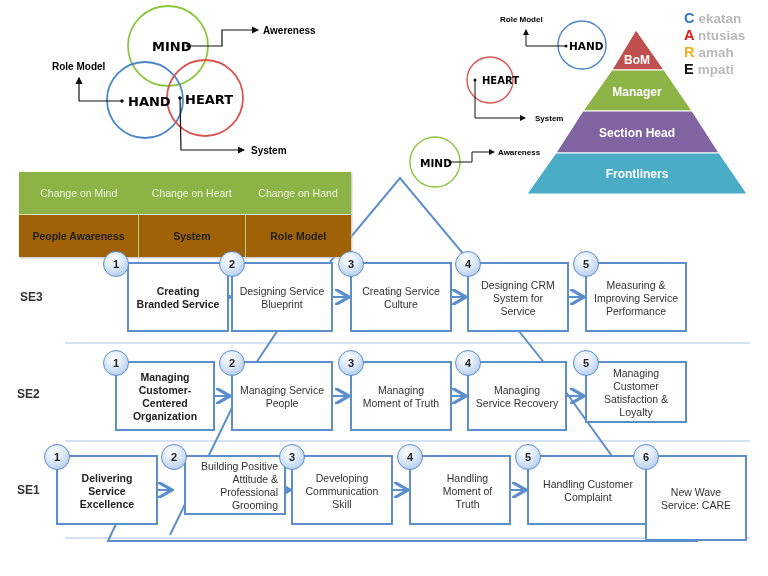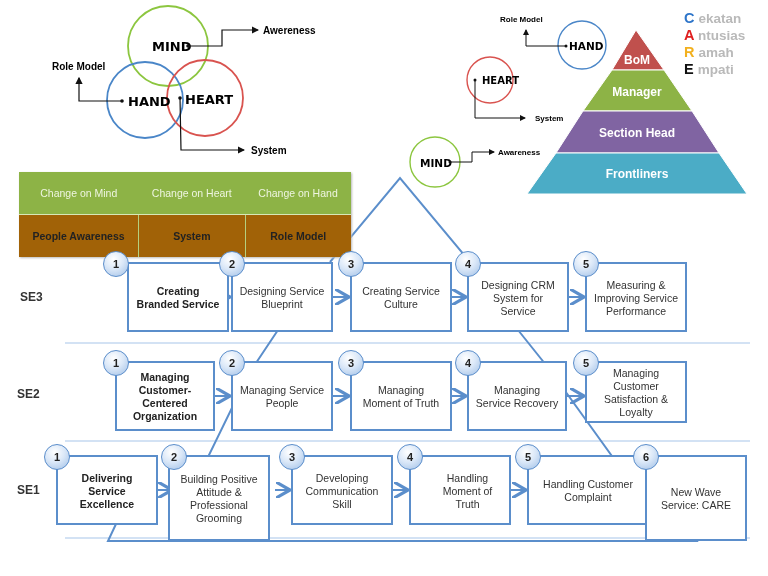--- a/index.html
+++ b/index.html
@@ -179,21 +179,21 @@
 <div class="badge" style="left:455px;top:350px;">4</div>
 <div class="box" style="left:585px;top:361px;width:102px;height:62px;">
     <span>Managing Customer Satisfaction &amp; Loyalty</span>
   </div>
 <div class="badge" style="left:573px;top:350px;">5</div>
 
 <div class="box bold" style="left:56px;top:455px;width:102px;height:70px;">
     <span>Delivering Service Excellence</span>
   </div>
 <div class="badge" style="left:44px;top:444px;">1</div>
-<div class="box" style="left:168px;top:455px;width:102px;height:86px;">
+<div class="box" style="left:184px;top:455px;width:102px;height:60px;text-align:right;">
     <span>Building Positive Attitude &amp; Professional Grooming</span>
   </div>
 <div class="badge" style="left:161px;top:444px;">2</div>
 <div class="box" style="left:291px;top:455px;width:102px;height:70px;">
     <span>Developing Communication Skill</span>
   </div>
 <div class="badge" style="left:279px;top:444px;">3</div>
 <div class="box" style="left:409px;top:455px;width:102px;height:70px;padding-left:21px;">
     <span>Handling Moment of Truth</span>
   </div>

